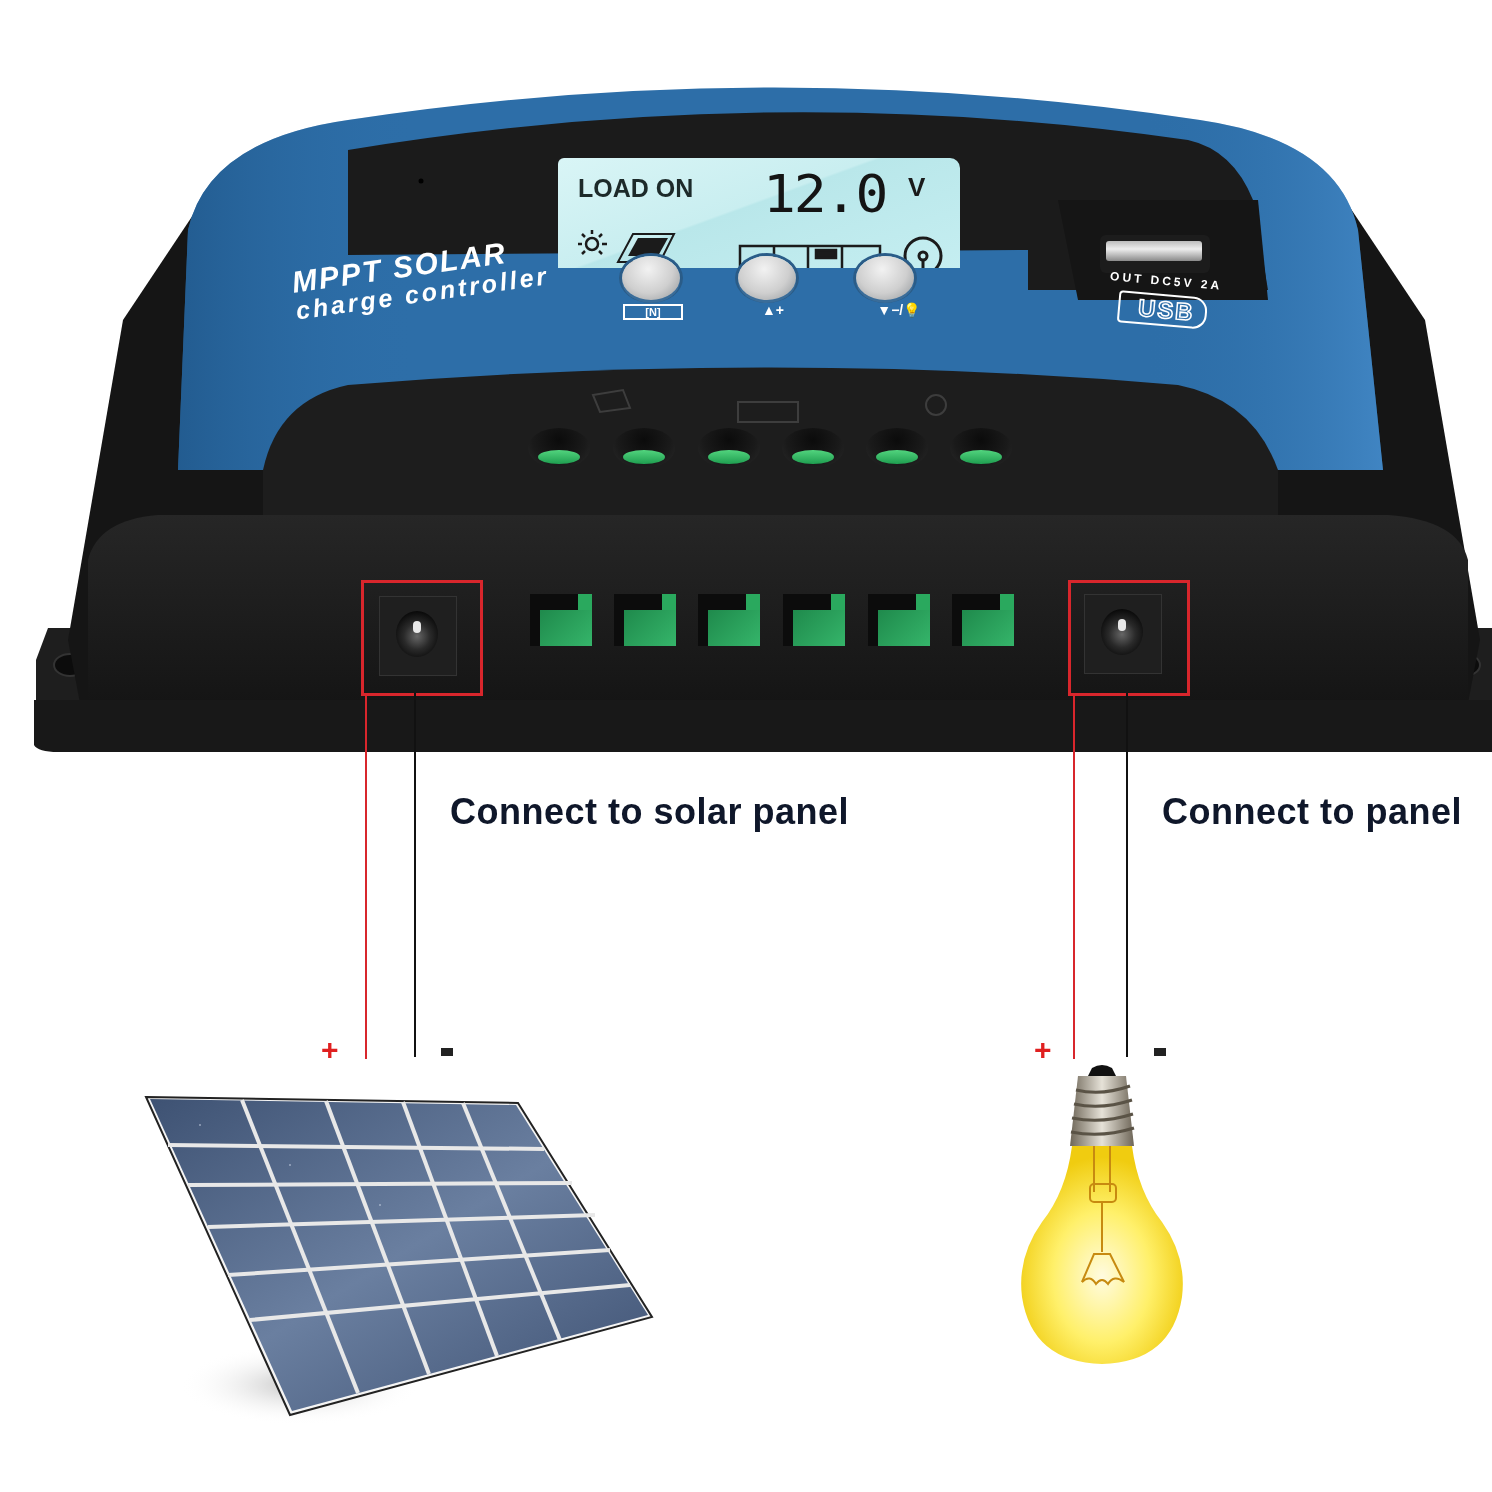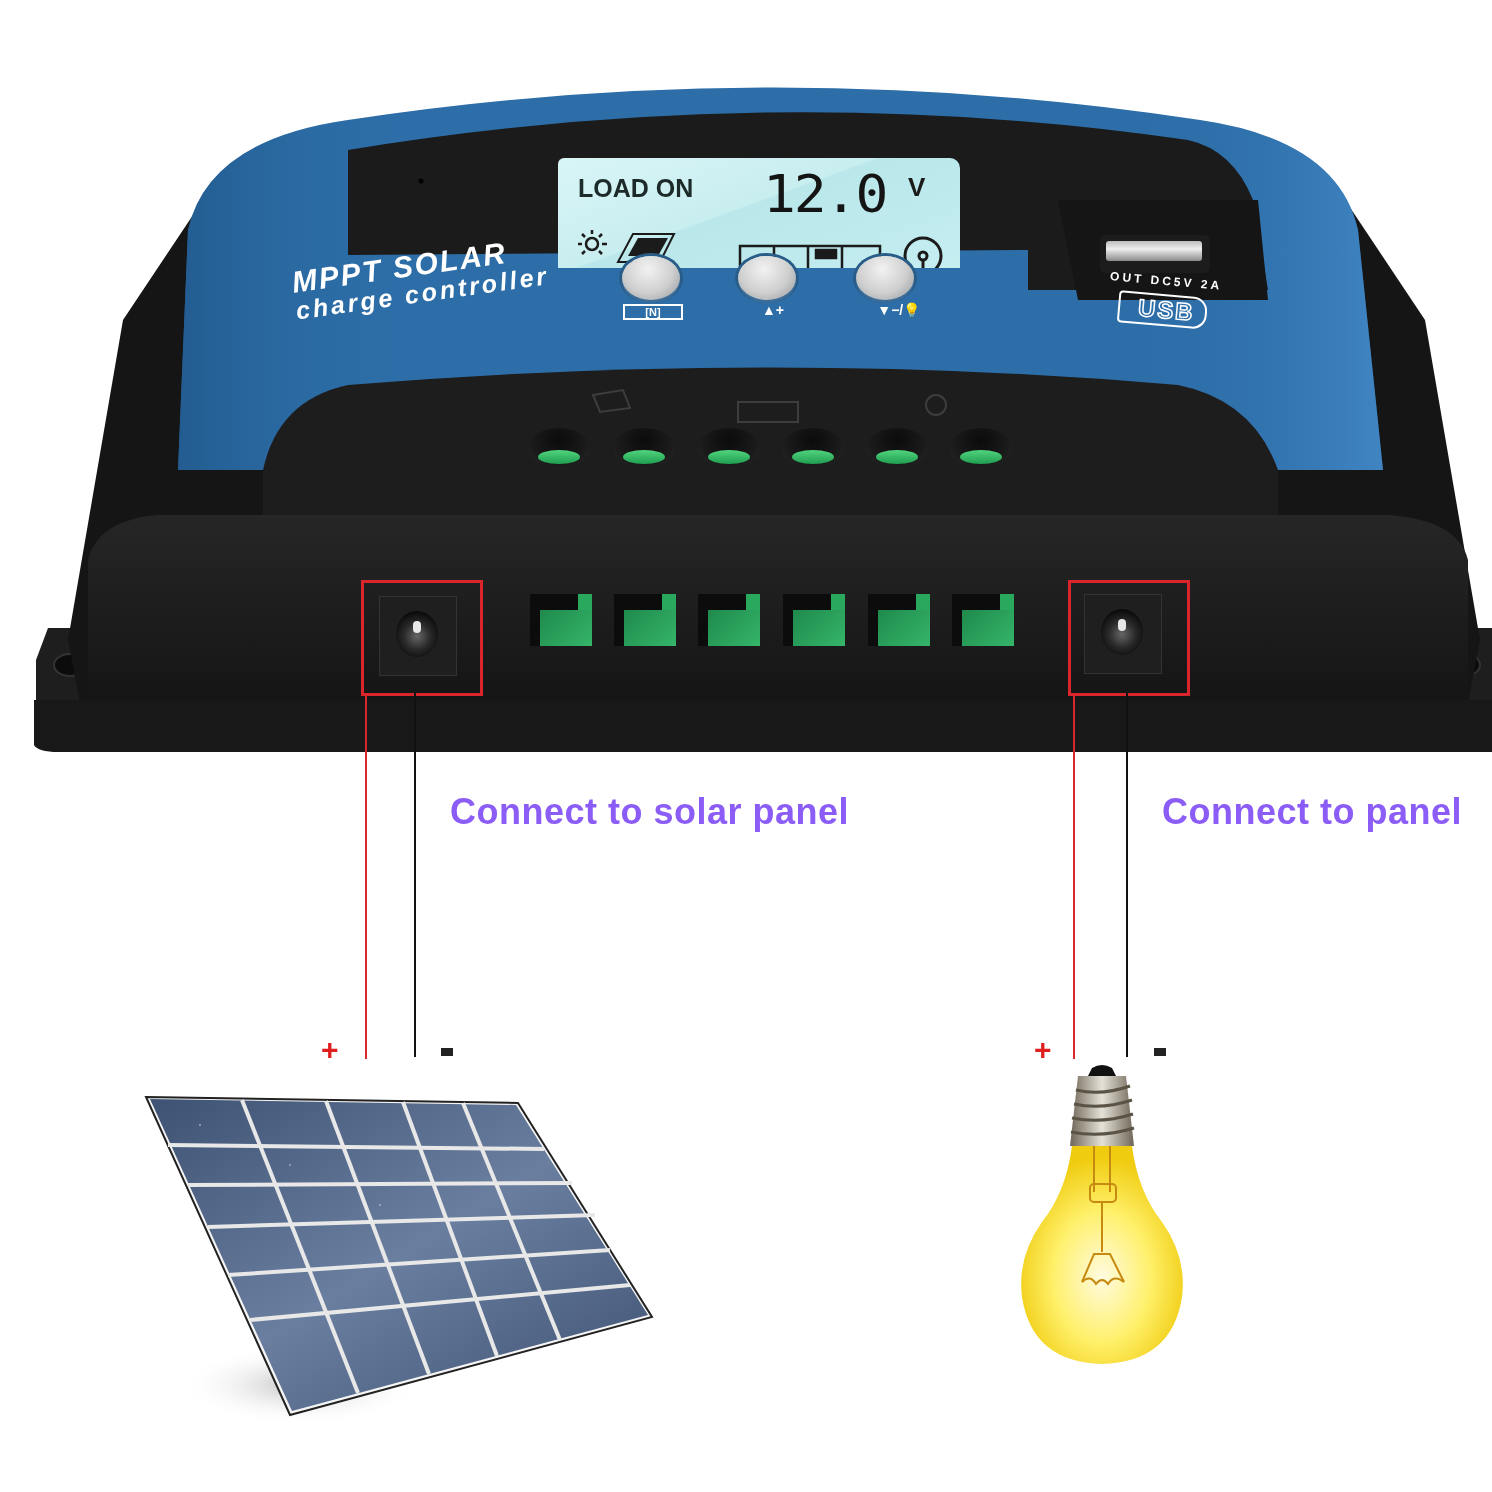--- a/index.html
+++ b/index.html
@@ -53,21 +53,21 @@
   .jack { position:absolute; width:76px; height:78px; background:#1f1f1f; border:1px solid #333; }
   .jack-hole { position:absolute; left:16px; top:14px; width:42px; height:46px; border-radius:50%; background:radial-gradient(circle at 50% 55%, #666 0%, #2a2a2a 40%, #0a0a0a 75%); }
   .jack-pin { position:absolute; left:33px; top:24px; width:8px; height:12px; border-radius:4px; background:#e8e8e8; }
   .red-box { position:absolute; border:3px solid #d8262c; }
 
   
   .wire { position:absolute; width:2px; }
   .wire-red { background:#d8262c; }
   .wire-black { background:#111; }
 
-  .caption { position:absolute; color:#8b5cf6; font-size:36px; font-weight:bold; white-space:nowrap; letter-spacing:0.5px; }
+  .caption { position:absolute; color:#0f172a; font-size:36px; font-weight:bold; white-space:nowrap; letter-spacing:0.5px; }
   .plus { position:absolute; color:#e02020; font-size:30px; font-weight:bold; }
   .minus { position:absolute; width:12px; height:8px; background:#222; }
 </style>
 </head>
 <body>
 
 <div id="controller">
   <svg class="svgfill" width="1492" height="770" viewBox="0 0 1492 770">
 
     <path d="M8,660 L20,628 L120,628 L120,745 L20,745 Q8,740 8,725 Z" fill="#1e1e1e"></path>

